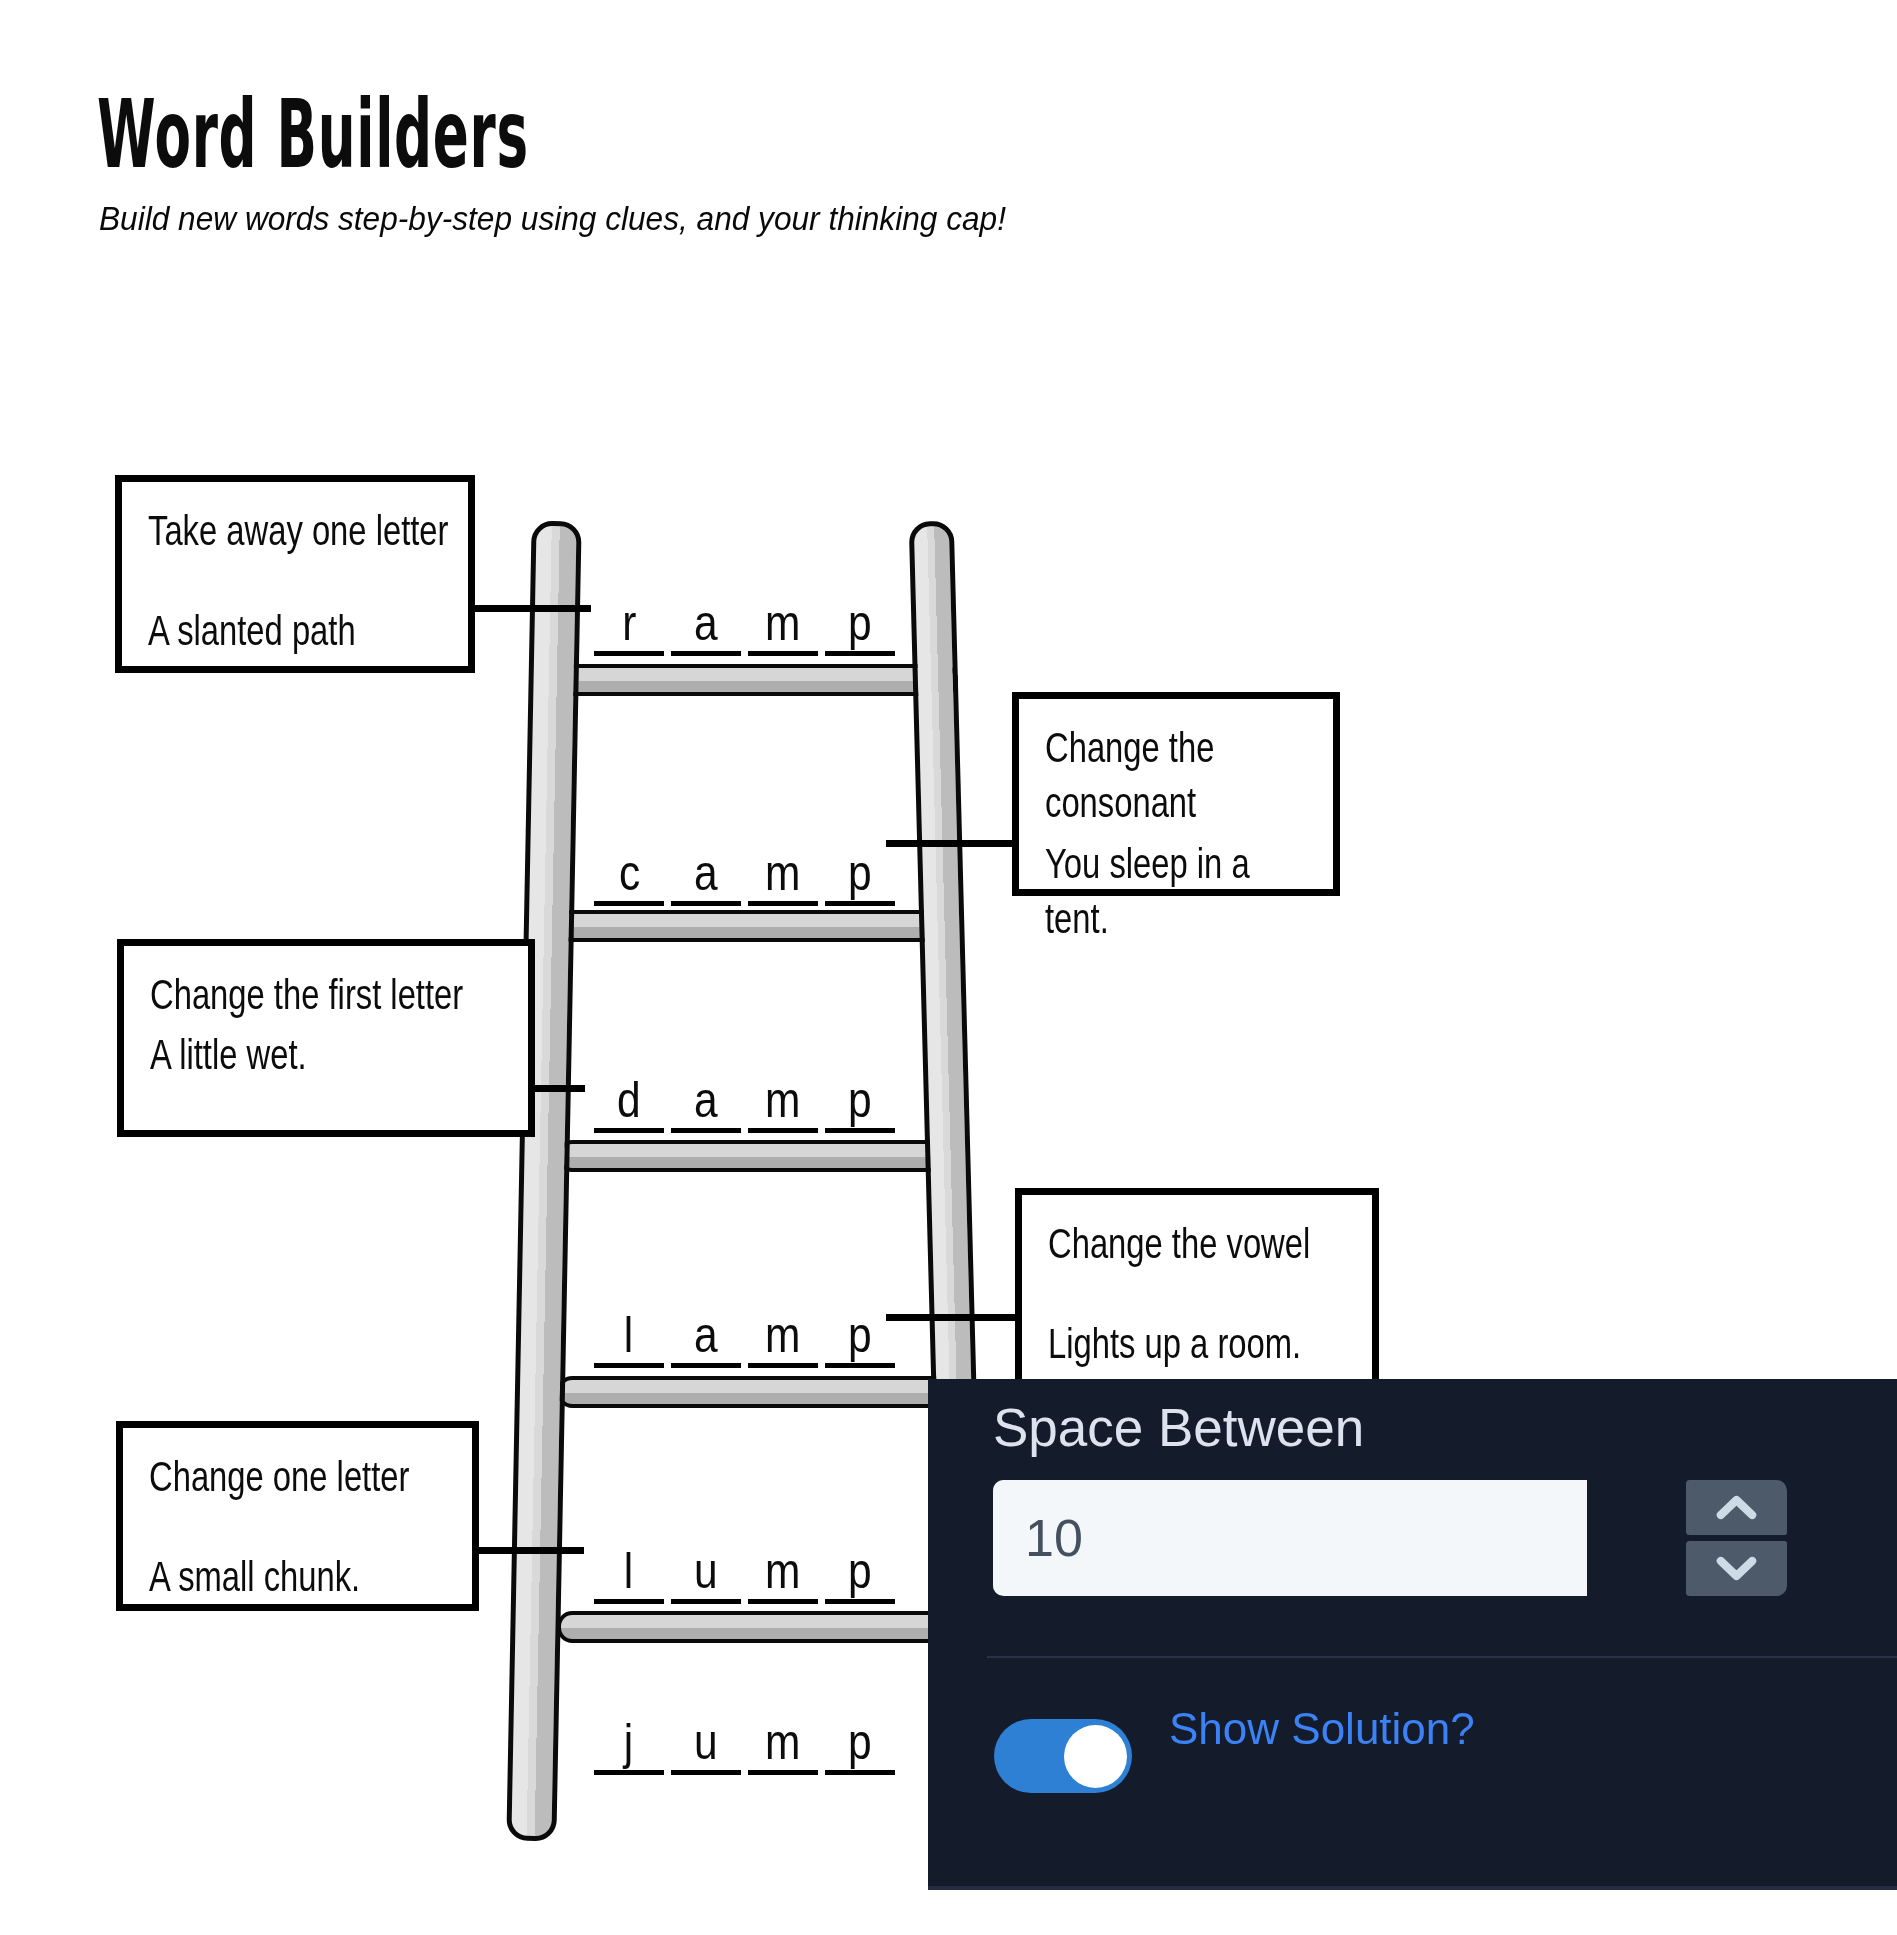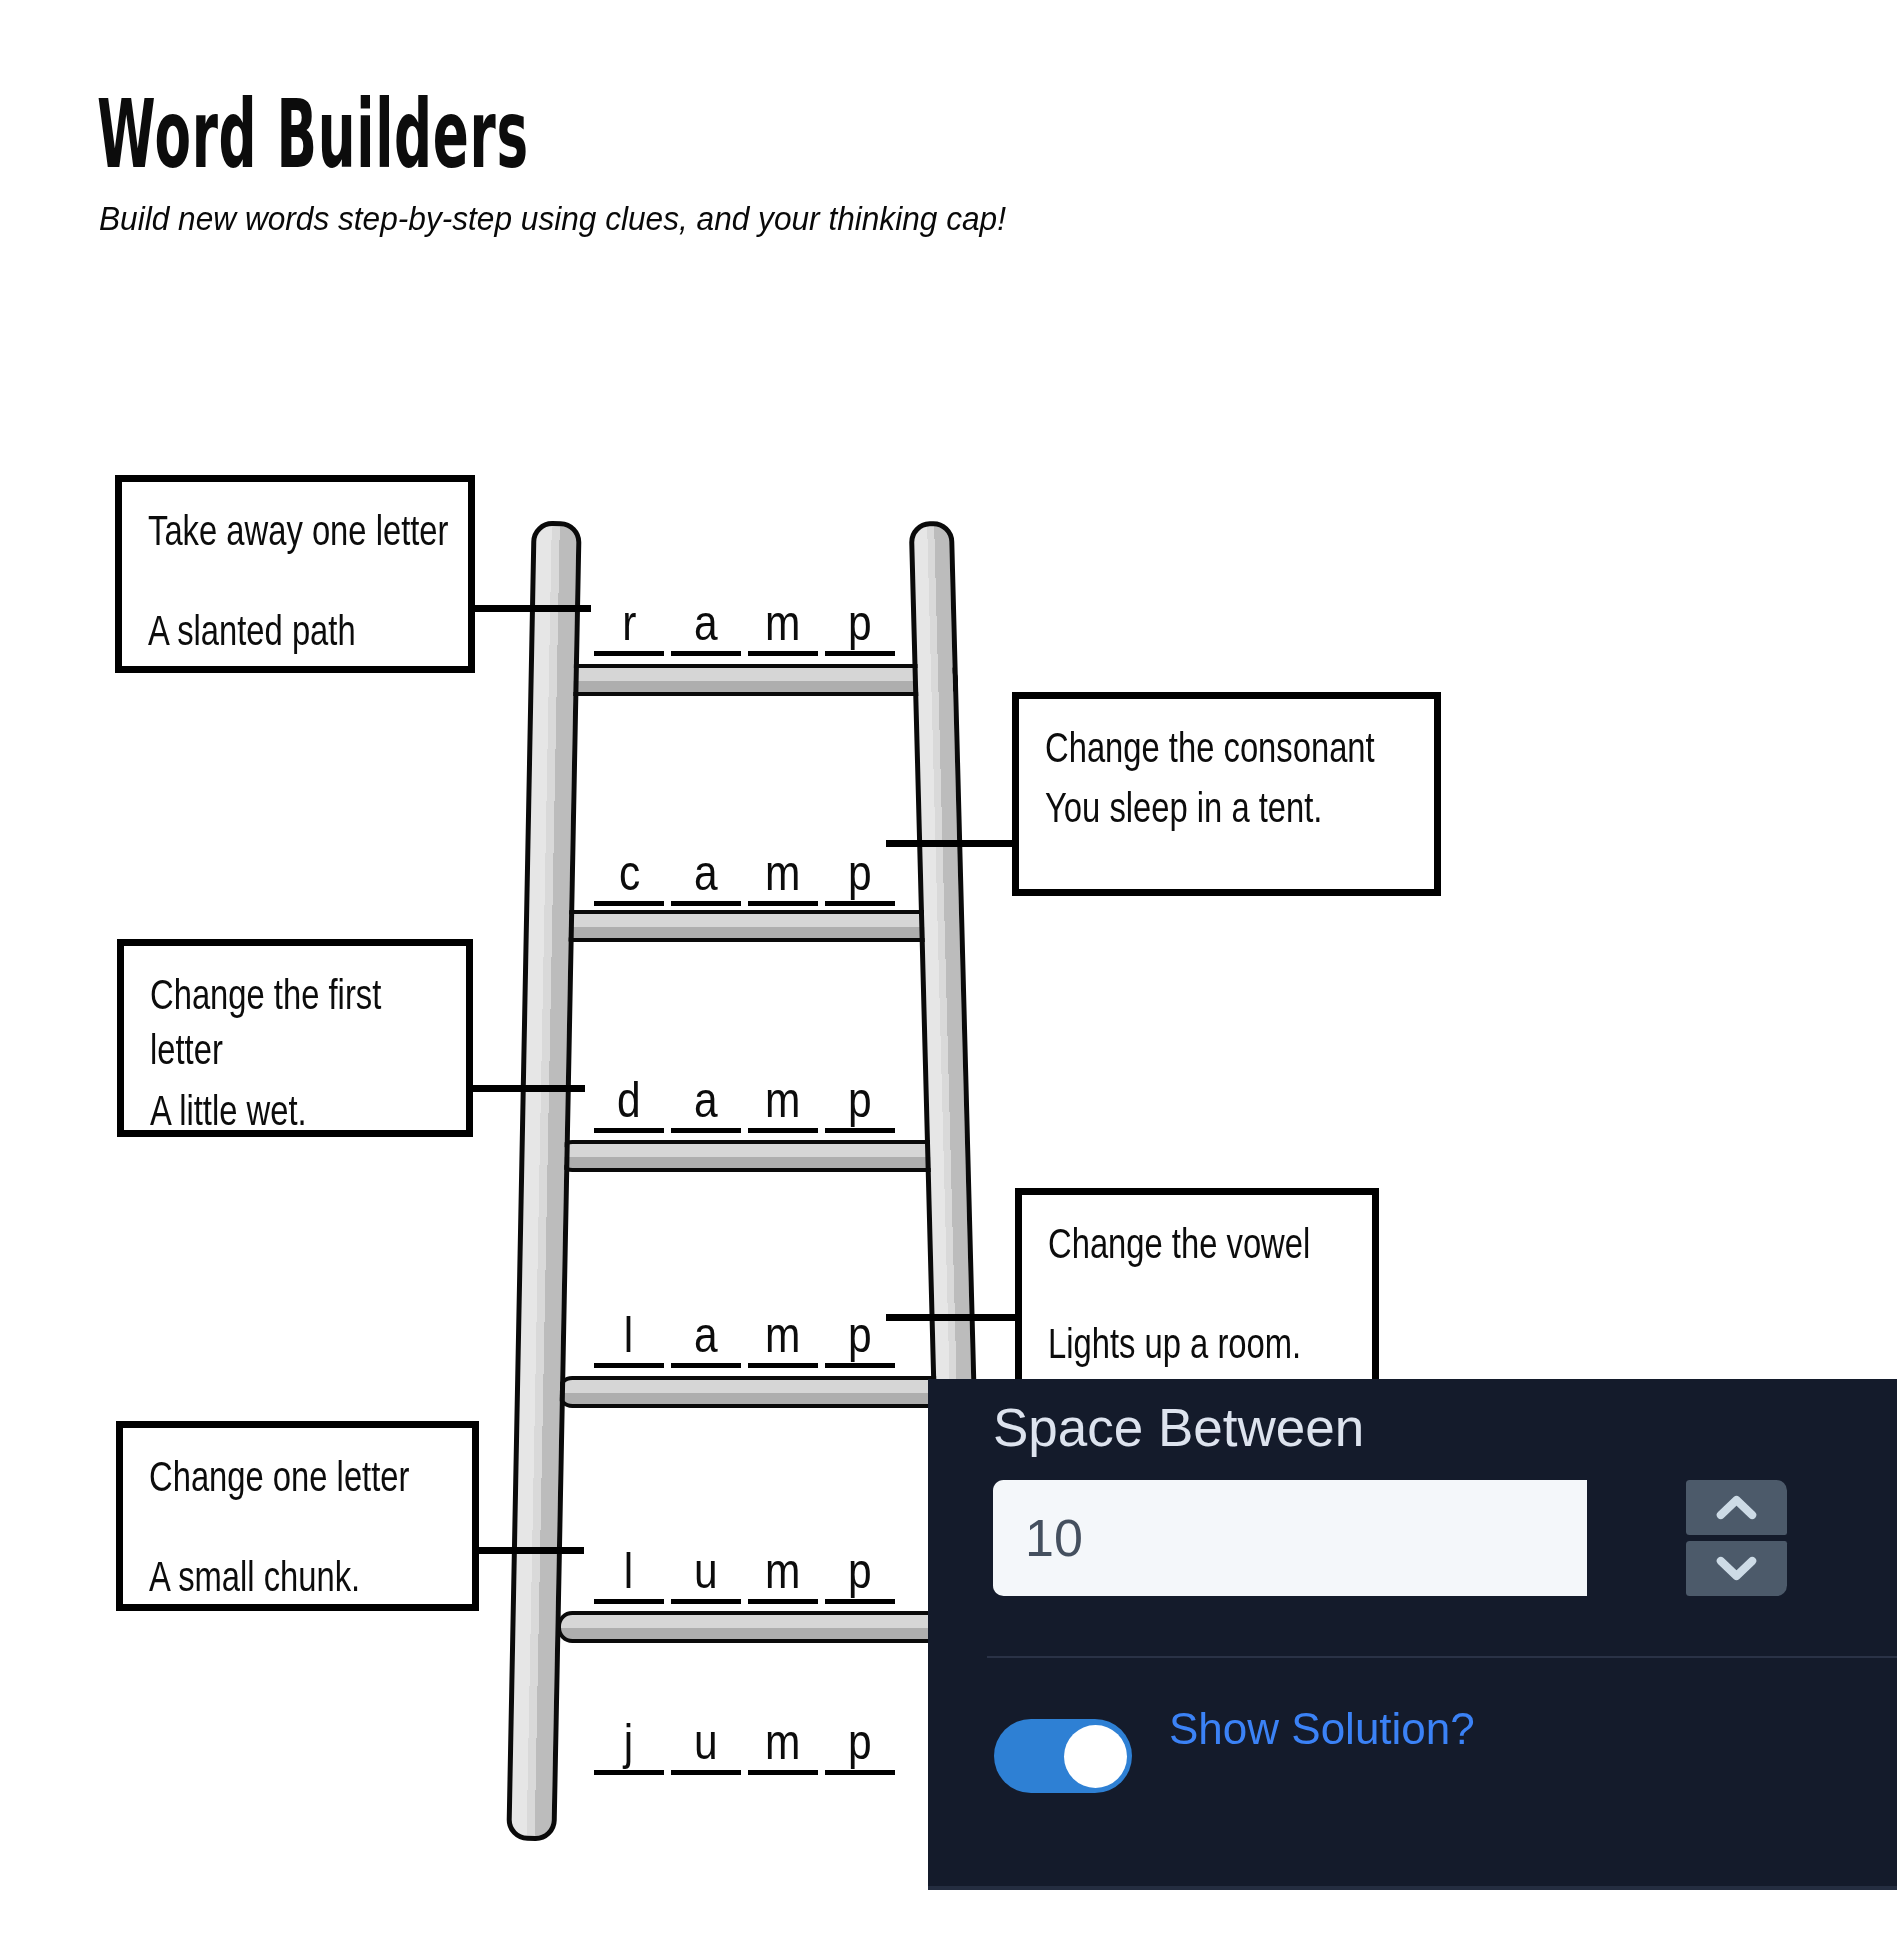--- a/index.html
+++ b/index.html
@@ -167,27 +167,27 @@
   <div class="connector" style="left:468px;top:1085px;width:117px"></div>
   <div class="connector" style="left:886px;top:1314px;width:130px"></div>
   <div class="connector" style="left:468px;top:1547px;width:116px"></div>
 
   <div class="clue-box gap" style="left:115px;top:475px;width:360px;height:198px">
     <div class="clue-text">
       <div>Take away one letter</div>
       <div class="clue-hint">A slanted path</div>
     </div>
   </div>
-  <div class="clue-box" style="left:1012px;top:692px;width:429px;height:204px">
+  <div class="clue-box" style="left:1012px;top:692px;width:328px;height:204px">
     <div class="clue-text">
       <div>Change the consonant</div>
       <div class="clue-hint">You sleep in a tent.</div>
     </div>
   </div>
-  <div class="clue-box" style="left:117px;top:939px;width:356px;height:198px">
+  <div class="clue-box" style="left:117px;top:939px;width:418px;height:198px">
     <div class="clue-text">
       <div>Change the first letter</div>
       <div class="clue-hint">A little wet.</div>
     </div>
   </div>
   <div class="clue-box gap" style="left:1015px;top:1188px;width:364px;height:204px">
     <div class="clue-text">
       <div>Change the vowel</div>
       <div class="clue-hint">Lights up a room.</div>
     </div>

